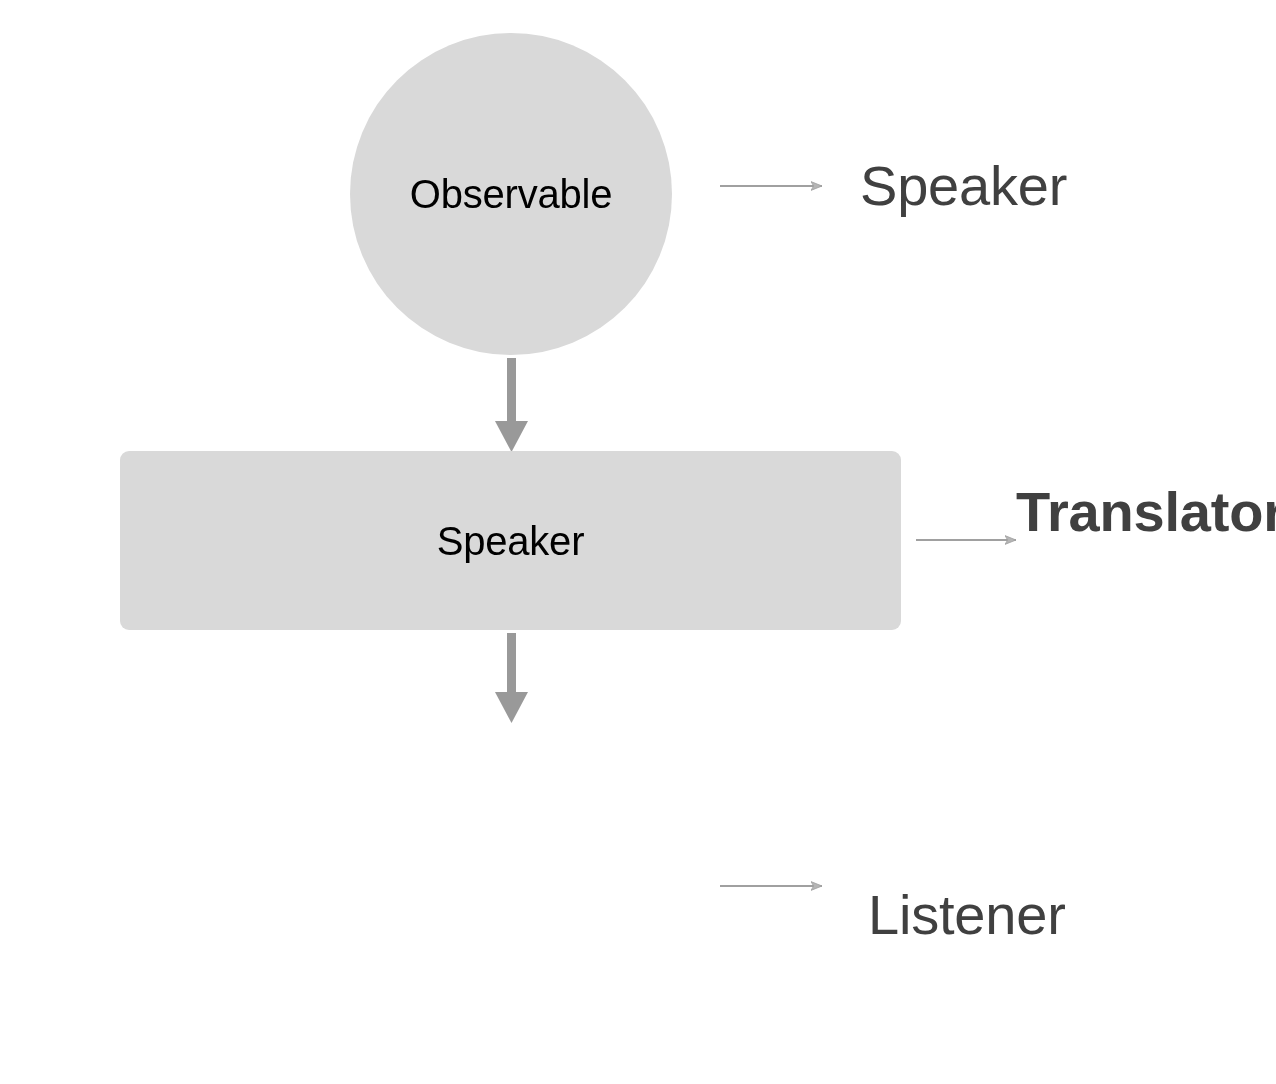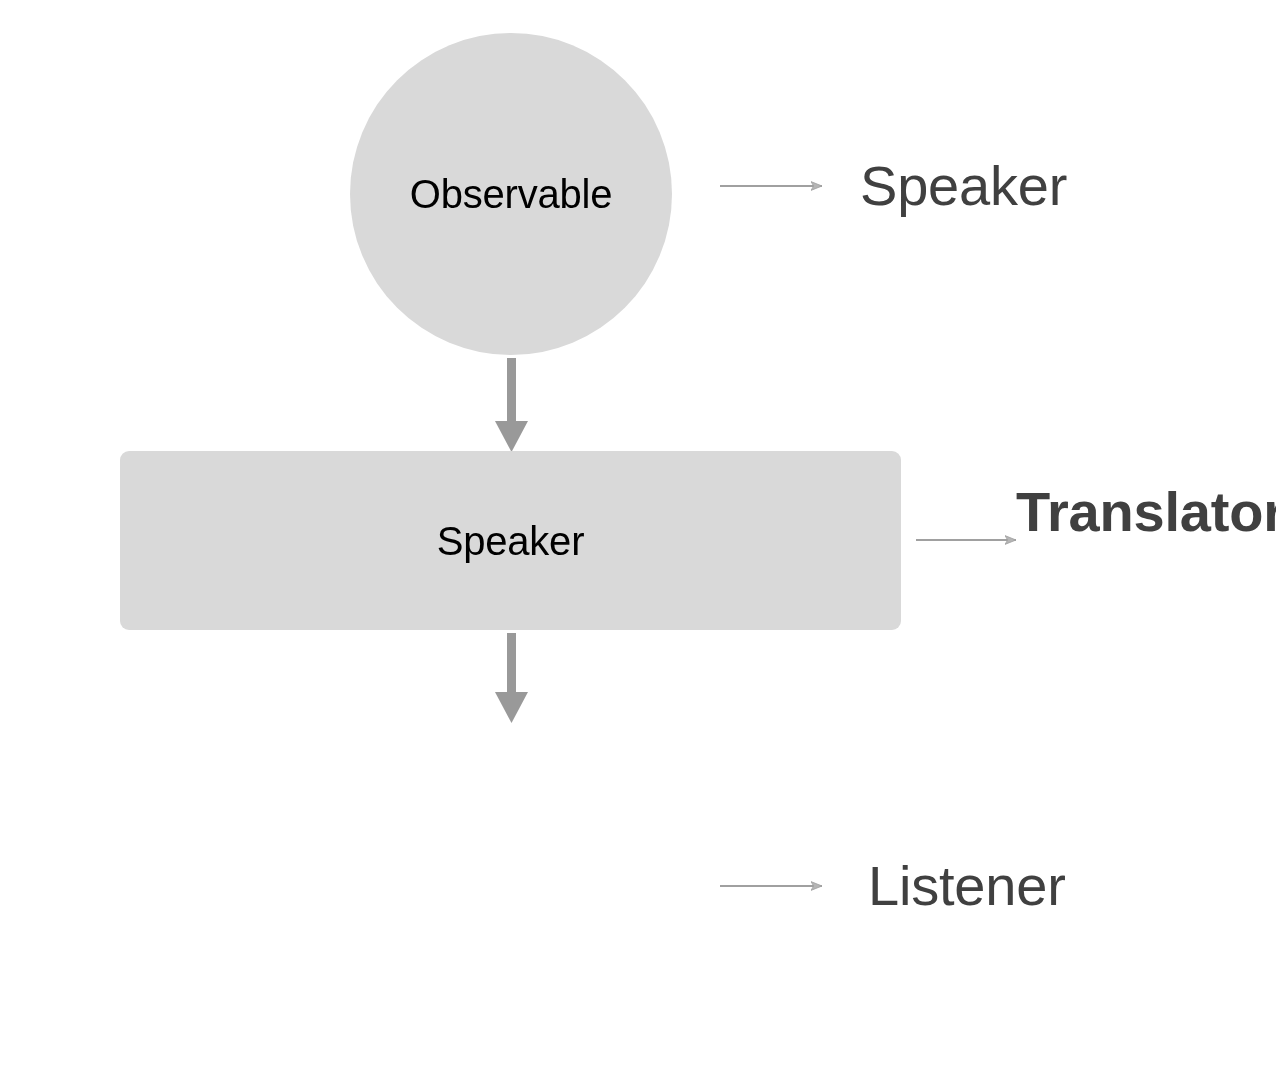--- a/index.html
+++ b/index.html
@@ -93,15 +93,15 @@
 
   <div class="node node-rect" style="left:120px; top:451px; width:781px; height:179px;">
     <span class="node-label">Speaker</span>
   </div>
 
 
   <span class="side-label" style="left:860px; top:158px;">Speaker</span>
 
   <span class="side-label" style="left:1016px; top:484px;font-weight:bold;">Translator</span>
 
-  <span class="side-label" style="left:868px; top:858px;">Listener</span>
+  <span class="side-label" style="left:868px; top:887px;">Listener</span>
 
 </div>
 
 </body></html>

